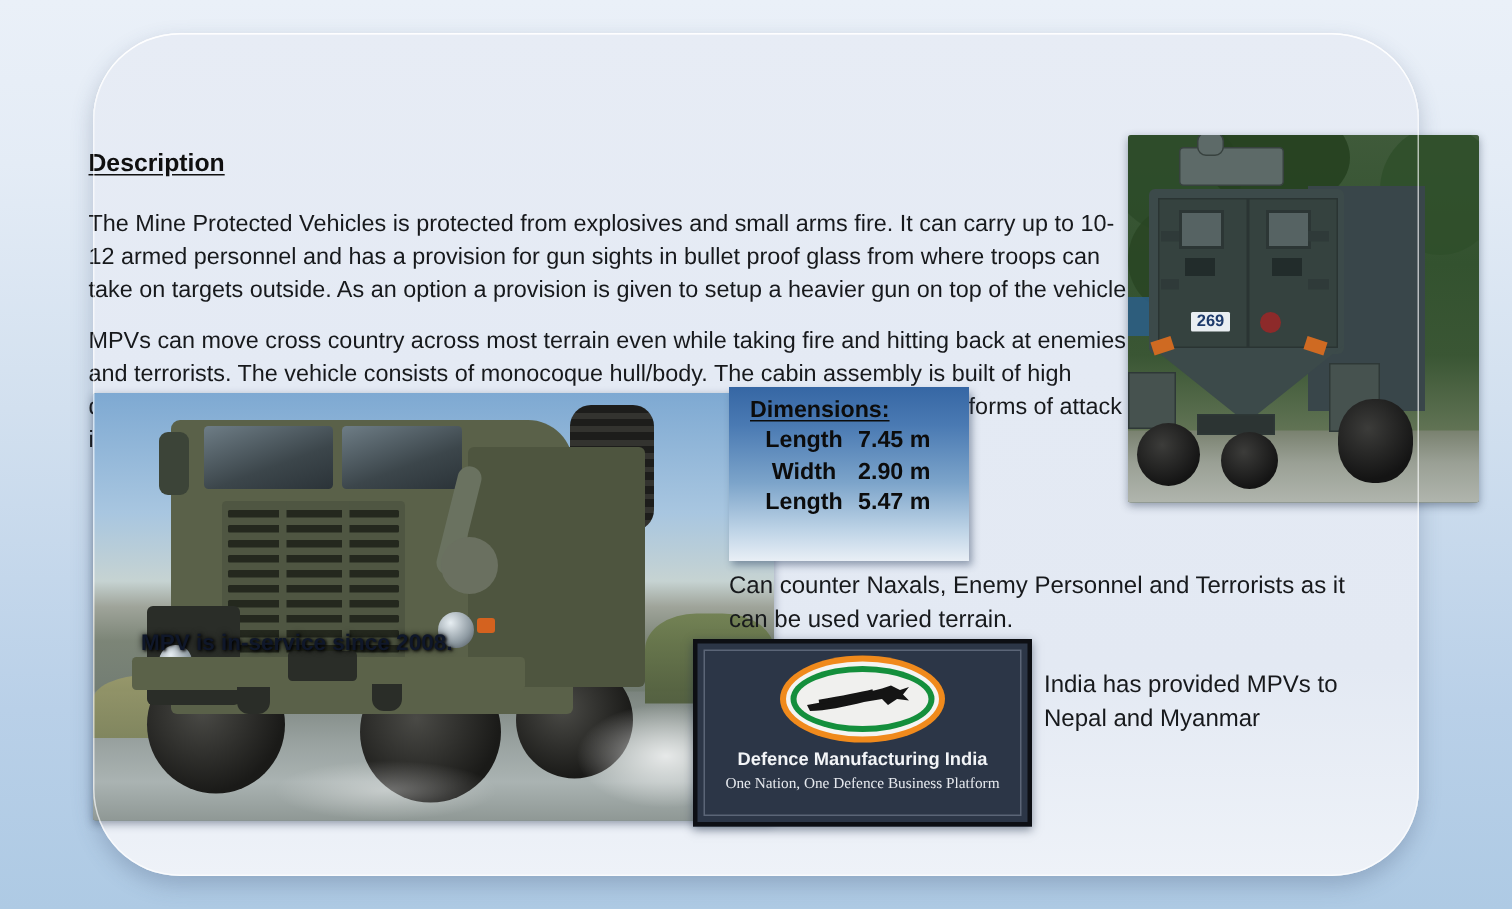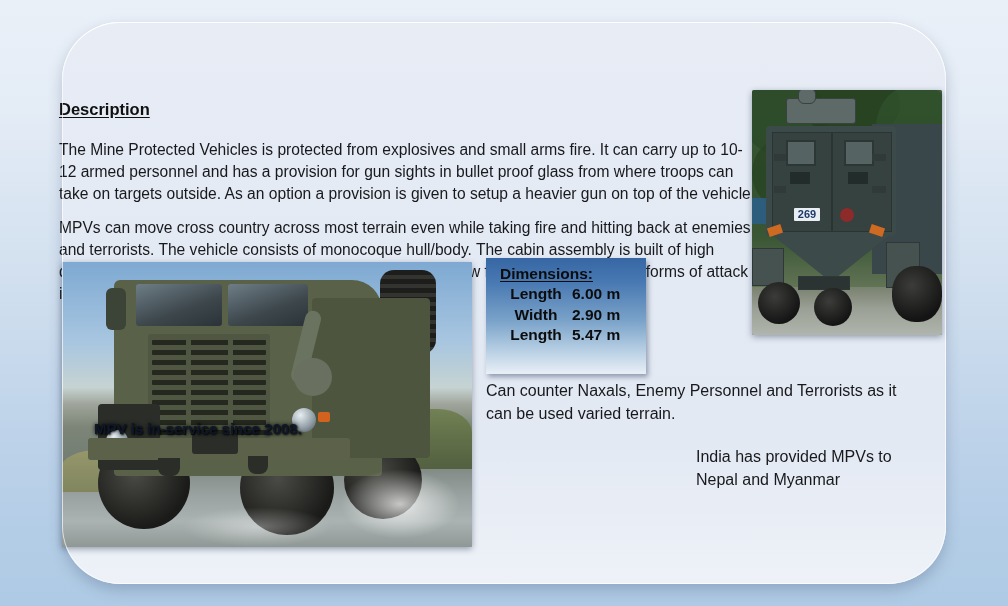--- a/index.html
+++ b/index.html
@@ -37,21 +37,21 @@
   }
   .para{
     position:absolute;left:-3px;width:700px;
     font-size:15.6px;line-height:1.42;color:#17191c;
   }
   #para1{top:101px;}
   #para2{top:179px;}
 
   
   .photo{position:absolute;overflow:hidden;background:#6d7a6a;
-         box-shadow:0 2px 6px rgba(40,55,80,.45);}
+         box-shadow:0 2px 6px rgba(40,55,80,.45);padding-left:44px;}
   .photo .sky{position:absolute;inset:0;}
 
   
   #photo-left{left:0px;top:240px;width:410px;height:285px;border-radius:2px;}
   #photo-left .sky{background:
      linear-gradient(to bottom,#7ea9d2 0%,#a8c6e0 28%,#c6d3d2 44%,#9fa49a 50%,#7c8577 58%,#6f7a72 74%,#8d9792 100%);}
   .lp-road{position:absolute;left:0;right:0;bottom:0;height:86px;
      background:linear-gradient(to bottom,#7b847e,#99a2a0 40%,#aab3b2 70%,#8f9895);}
   .lp-bush{position:absolute;bottom:55px;height:42px;
      background:linear-gradient(to bottom,#9a9a6a,#7e8358);border-radius:40% 40% 0 0;opacity:.9;}
@@ -242,29 +242,44 @@
 
     <div class="rp-tire" style="left:6px;top:192px;width:42px;height:42px;"></div>
     <div class="rp-tire" style="left:62px;top:198px;width:38px;height:38px;"></div>
     <div class="rp-tire" style="left:140px;top:176px;width:50px;height:56px;border-radius:46%;"></div>
   </div>
 
   <div id="dims">
     <div id="dims-title">Dimensions:</div>
     <div class="dim-row">
       <span class="dim-label">Length</span>
-      <span class="dim-val">6.00 m</span>
+      <span class="dim-val">7.45 m</span>
     </div>
     <div class="dim-row">
       <span class="dim-label">Width</span>
       <span class="dim-val">2.90 m</span>
     </div>
     <div class="dim-row">
       <span class="dim-label">Length</span>
       <span class="dim-val">5.47 m</span>
     </div>
   </div>
 
   <p id="export-text">India has provided MPVs to Nepal and Myanmar</p>
   <p id="counter-text">Can counter Naxals, Enemy Personnel and Terrorists as it can be used varied terrain.</p>
 
+  <div id="logo">
+    <div id="logo-inner"></div>
+    <div id="logo-emblem">
+      <div class="ring" id="ring-saffron"></div>
+      <div class="ring" id="ring-white"></div>
+      <div class="ring" id="ring-green"></div>
+      <div class="ring" id="ring-core"></div>
+      <svg id="emblem-shape" viewBox="0 0 76 22" xmlns="http://www.w3.org/2000/svg">
+        <path d="M2 15 C14 13, 26 10, 40 7 L52 4 L58 2 L64 5 L70 3 L66 8 L70 12 L62 11 L56 15 L52 11 L40 13 C28 16, 14 19, 4 19 Z" fill="#141414"></path>
+        <path d="M10 13 C22 11, 34 9, 46 6" stroke="#141414" stroke-width="3" fill="none"></path>
+      </svg>
+    </div>
+    <div id="logo-name">Defence Manufacturing India</div>
+    <div id="logo-tag">One Nation, One Defence Business Platform</div>
+  </div>
 
 </div>
 
 </body></html>

